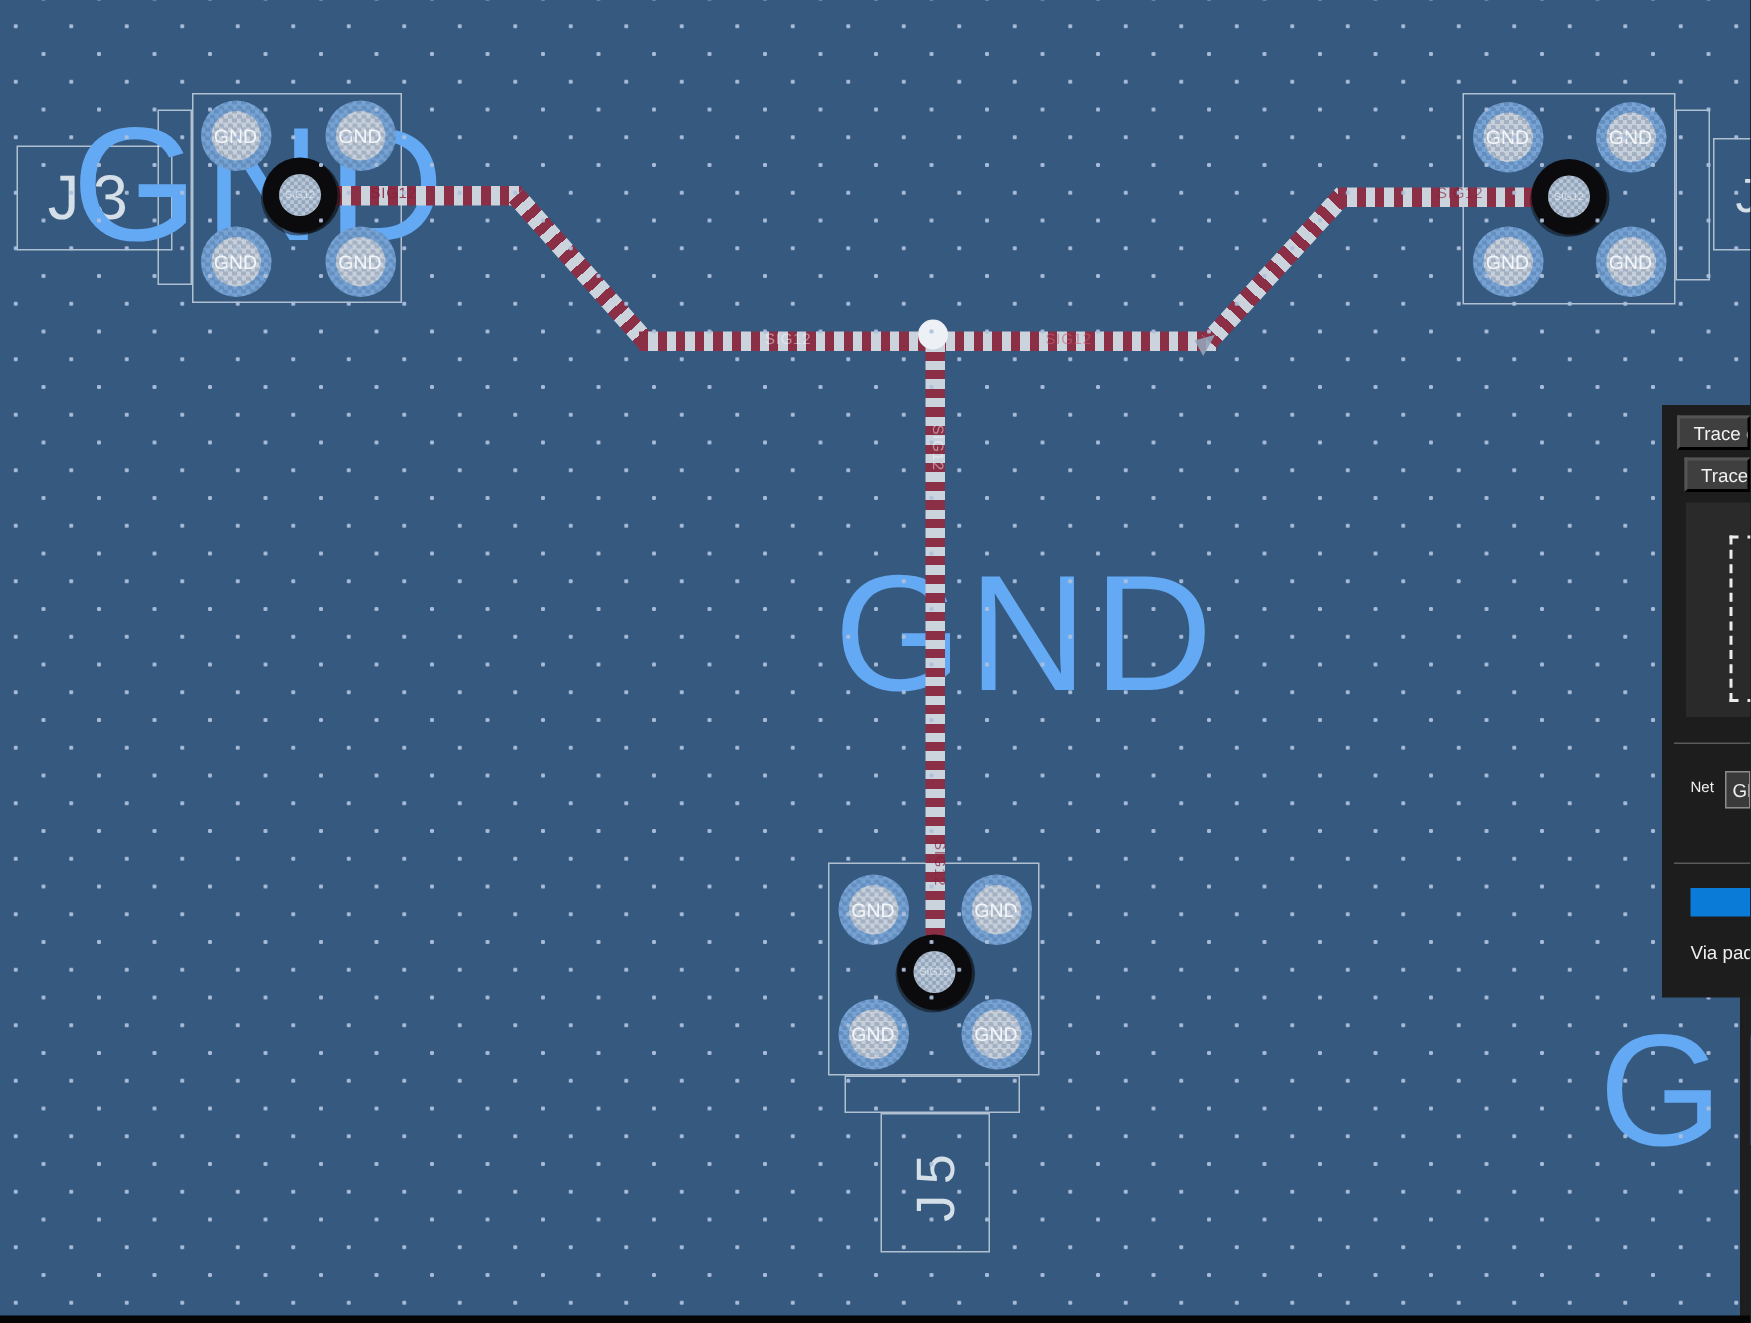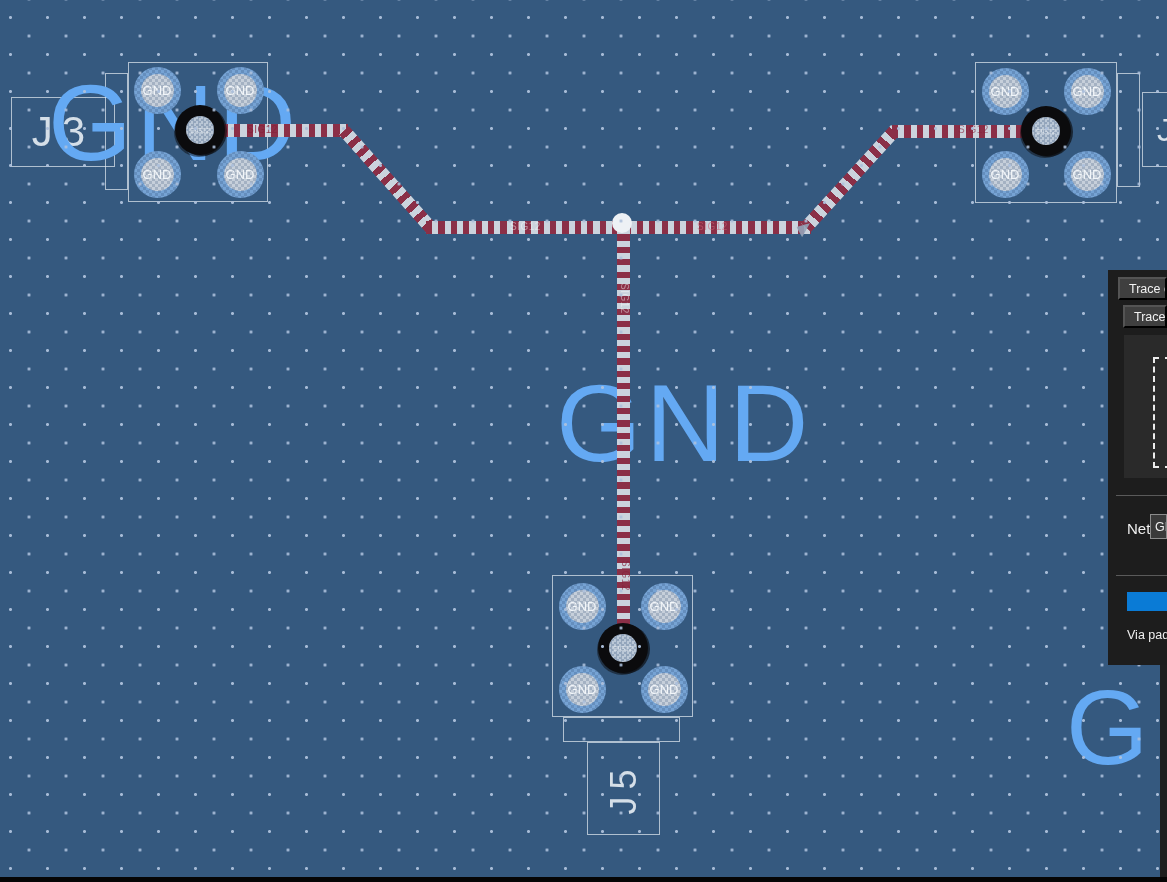--- a/index.html
+++ b/index.html
@@ -63,21 +63,21 @@
   
   .panel{position:absolute;left:1108px;top:270px;width:59px;height:395px;background:#1D1D1D;z-index:100;color:#F0F0F0;}
   .panel .tabbtn{position:absolute;height:23px;background:#3F3F3F;display:flex;align-items:center;
     padding-left:9px;font-size:12.5px;white-space:nowrap;overflow:hidden;color:#F2F2F2;}
   .panel .tab1{left:10px;top:7px;width:49px;}
   .panel .tab2{left:15px;top:35px;width:44px;}
   .panel .preview{position:absolute;left:16px;top:65px;width:43px;height:143px;background:#2A2A2A;}
   .panel .bracket{position:absolute;left:45px;top:87px;width:18px;height:111px;
     border-left:2px dashed #ECECEC;border-top:2px dashed #ECECEC;border-bottom:2px dashed #ECECEC;}
   .panel .divider{position:absolute;left:8px;width:51px;height:1px;background:#5A5A5A;}
-  .panel .netlbl{position:absolute;left:19px;top:250px;font-size:15px;}
+  .panel .netlbl{position:absolute;left:19px;top:250px;font-size:10px;}
   .panel .netbox{position:absolute;left:42px;top:244px;width:17px;height:25px;background:#3A3A3A;
     border:1px solid #8C8C8C;font-size:12.5px;display:flex;align-items:center;padding-left:4px;
     overflow:hidden;white-space:nowrap;}
   .panel .bluebtn{position:absolute;left:19px;top:322px;width:40px;height:19px;background:#0A7BD6;border:none;}
   .panel .viapads{position:absolute;left:19px;top:358px;font-size:12.5px;white-space:nowrap;overflow:hidden;width:40px;}
 
   .right-strip{position:absolute;left:1160px;top:270px;width:7px;height:612px;background:#1E1E1E;z-index:90;}
   .bottom-bar{position:absolute;left:0;top:877px;width:1167px;height:5px;background:#050505;z-index:120;}
 </style>
 </head>

